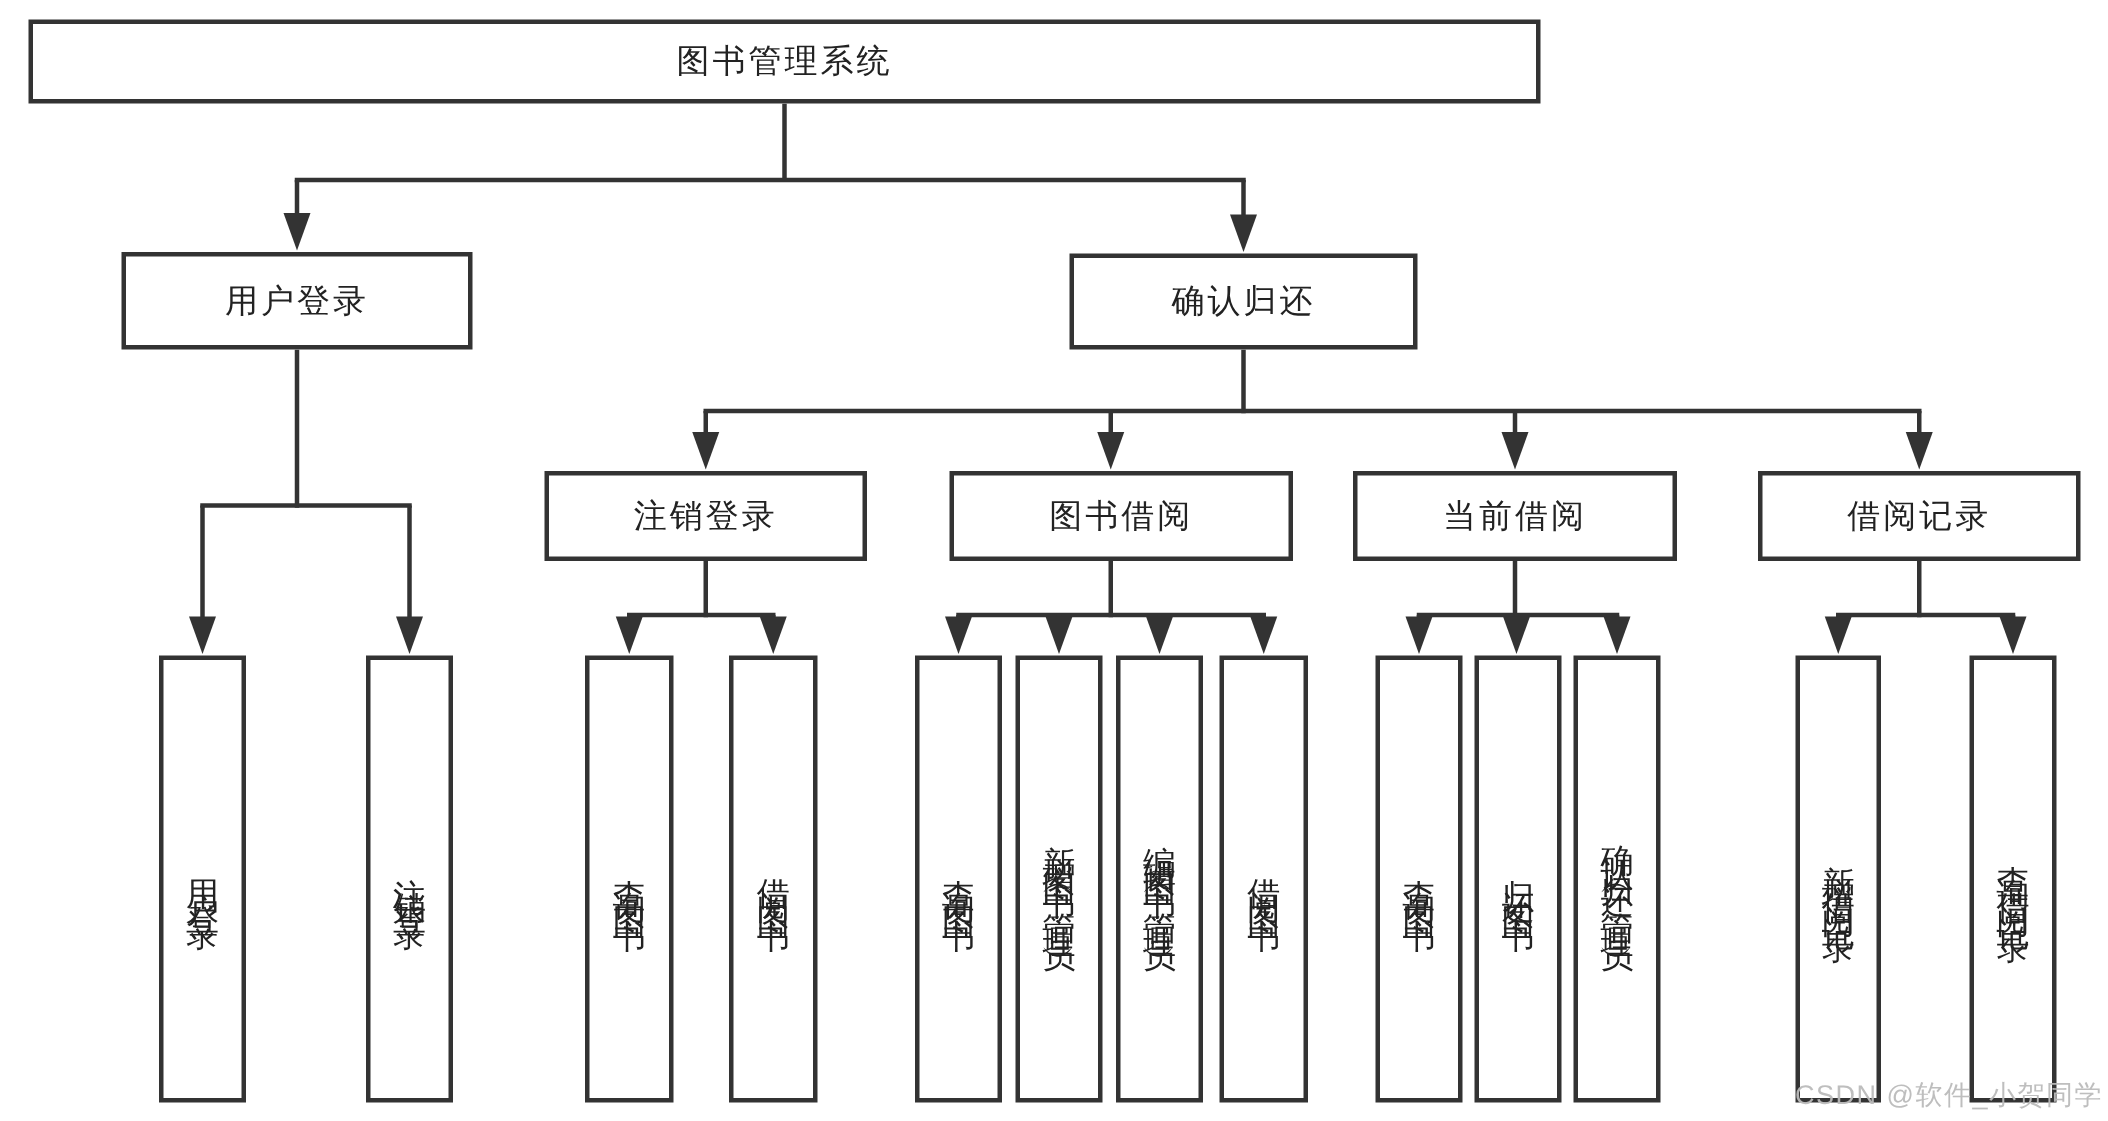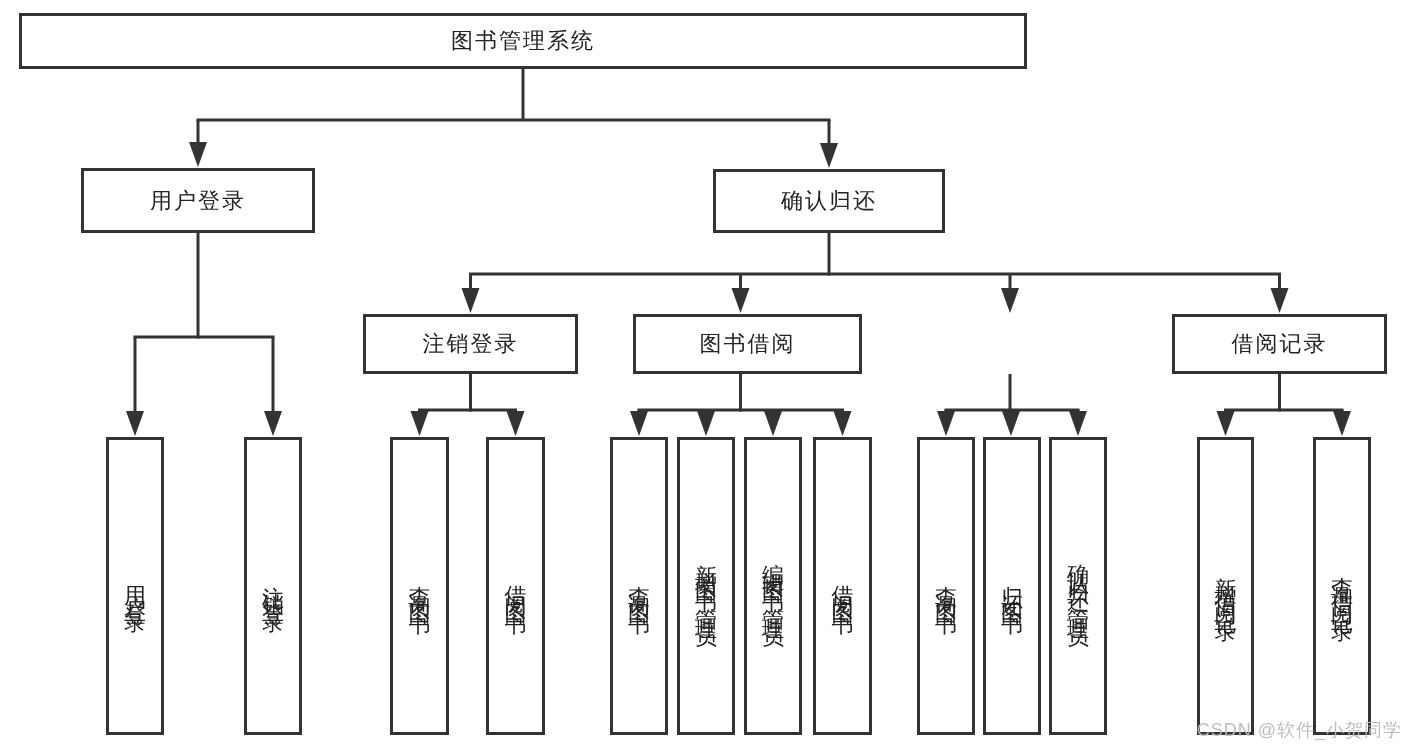--- a/index.html
+++ b/index.html
@@ -105,20 +105,23 @@
   <div class="node h-node" style="left:713px;top:169px;width:232px;height:64px;">
     <span>确认归还</span>
   </div>
 
   <div class="node h-node" style="left:363px;top:314px;width:215px;height:60px;">
     <span>注销登录</span>
   </div>
   <div class="node h-node" style="left:633px;top:314px;width:229px;height:60px;">
     <span>图书借阅</span>
   </div>
+  <div class="node h-node" style="left:902px;top:314px;width:216px;height:60px;">
+    <span>当前借阅</span>
+  </div>
   <div class="node h-node" style="left:1172px;top:314px;width:215px;height:60px;">
     <span>借阅记录</span>
   </div>
 
   <div class="node v-node" style="left:106px;top:437px;width:58px;height:298px;">
     <span class="vtext">用户登录</span>
   </div>
   <div class="node v-node" style="left:244px;top:437px;width:58px;height:298px;">
     <span class="vtext">注销登录</span>
   </div>

